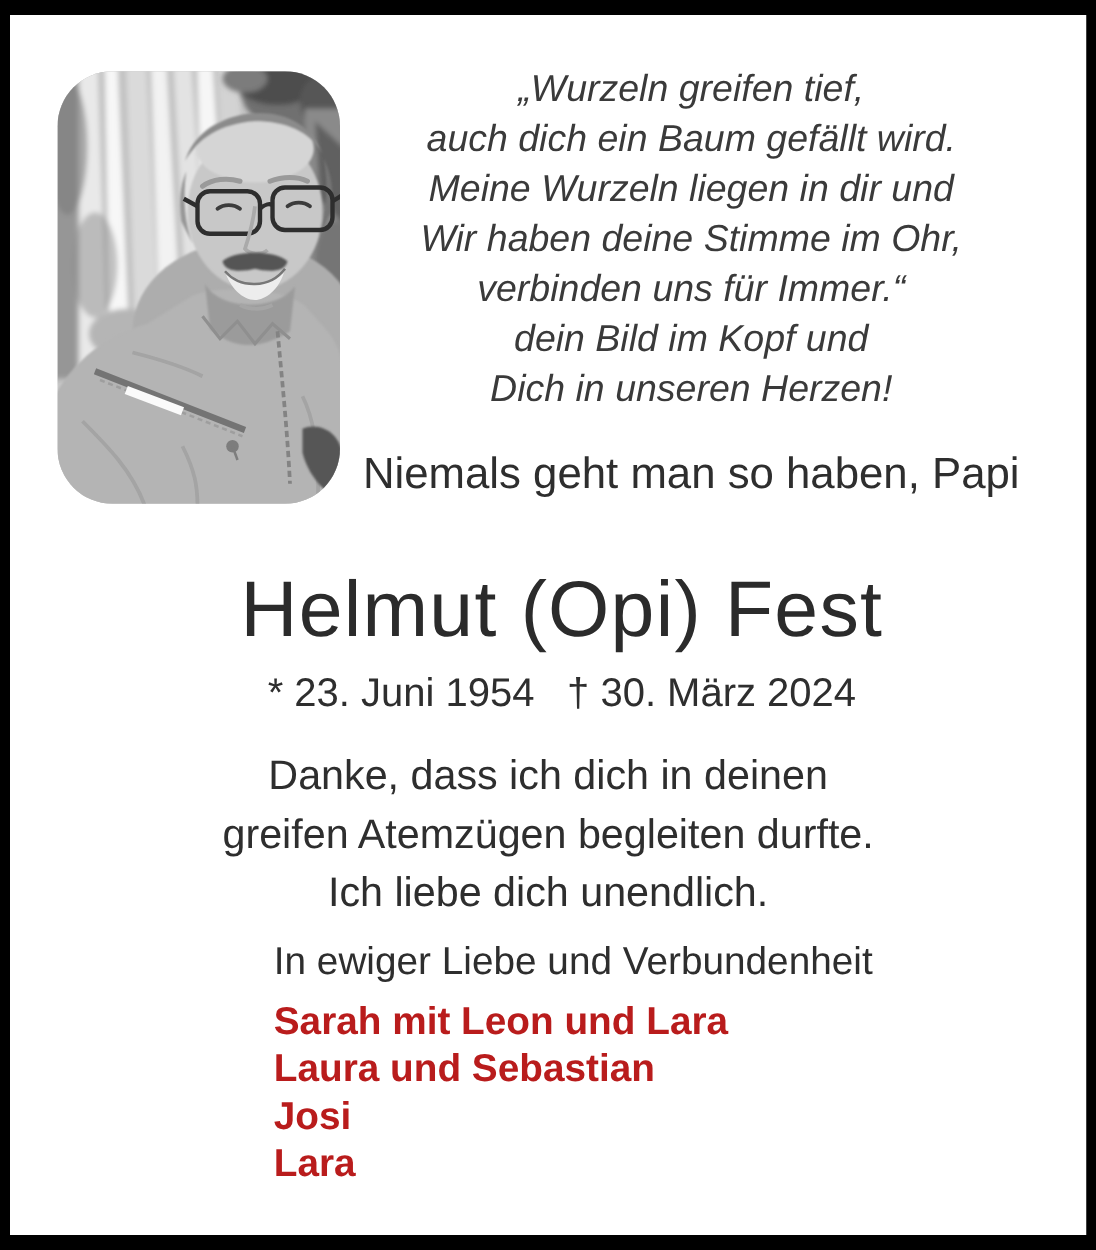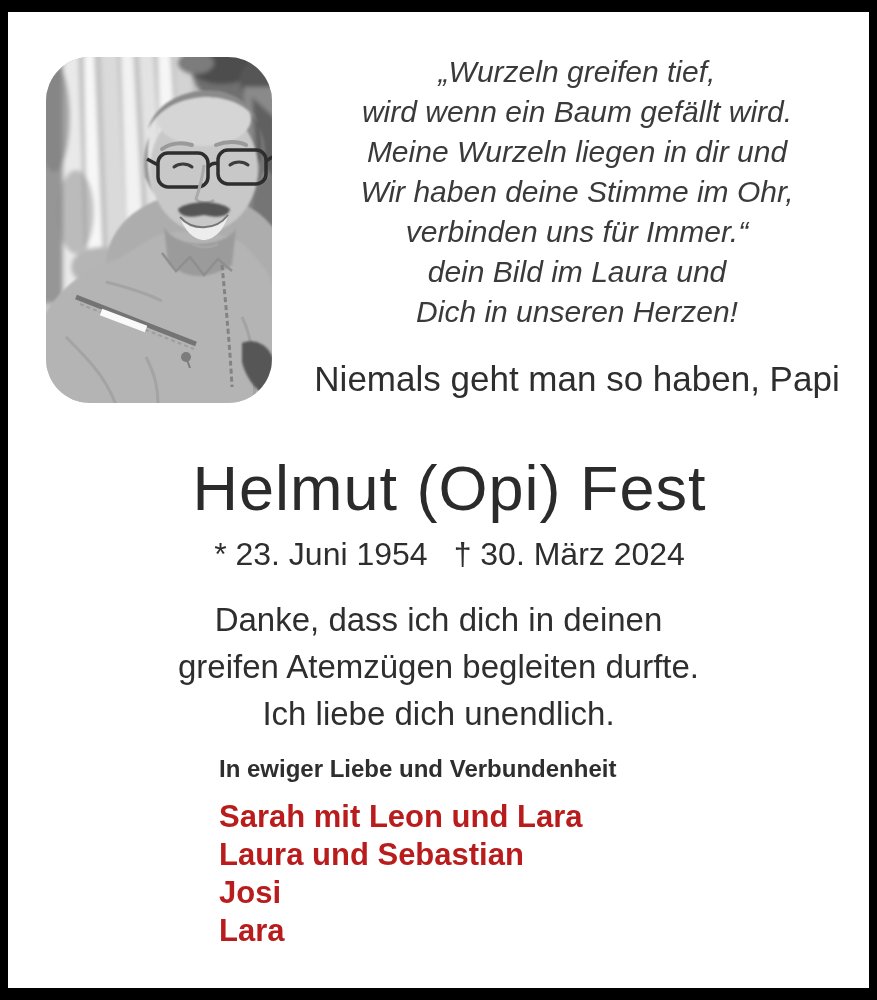--- a/index.html
+++ b/index.html
@@ -27,21 +27,21 @@
     left:38px; top:45px;
     width:226px; height:346px;
     border-radius:44px;
     overflow:hidden;
     background:#cfcfcf;
   }
   .photo svg{display:block;width:100%;height:100%;}
   
   .quote-block{
     position:absolute;
-    left:304px; top:40px;
+    left:280px; top:40px;
     width:530px;
     text-align:center;
   }
   .quote-line{
     font-style:italic;
     font-weight:300;
     font-size:30px;
     line-height:40px;
     color:var(--text-light);
     white-space:nowrap;
@@ -91,23 +91,23 @@
     color:var(--text);
     white-space:nowrap;
   }
   
   .family-block{
     position:absolute;
     left:211px; top:740px;
     text-align:left;
   }
   .closing-line{
-    font-size:24px;
+    font-size:31px;
     line-height:34px;
-    font-weight:700;
+    font-weight:400;
     color:var(--text);
     white-space:nowrap;
   }
   .family-names{margin-top:12px;}
   .family-name{
     font-size:31px;
     line-height:38px;
     font-weight:700;
     color:#b91c1c;
     white-space:nowrap;
@@ -203,25 +203,25 @@
         <path d="M100,300 C110,320 112,332 112,348"></path>
         <path d="M196,260 C206,280 210,310 208,348"></path>
         <path d="M60,225 C80,230 100,236 116,244"></path>
       </g>
       <path d="M196,286 C210,280 228,290 228,310 L228,342 C214,340 200,322 196,305 Z" fill="#565656" filter="url(#b1)"></path>
     </svg>
   </div>
 
   <div class="quote-block">
     <div class="quote-line">„Wurzeln greifen tief,</div>
-    <div class="quote-line">wird wenn ein Baum gefällt wird.</div>
+    <div class="quote-line">auch dich ein Baum gefällt wird.</div>
     <div class="quote-line">Meine Wurzeln liegen in dir und</div>
     <div class="quote-line">Wir haben deine Stimme im Ohr,</div>
     <div class="quote-line">verbinden uns für Immer.“</div>
-    <div class="quote-line">dein Bild im Laura und</div>
+    <div class="quote-line">dein Bild im Kopf und</div>
     <div class="quote-line">Dich in unseren Herzen!</div>
     <div class="dedication">Niemals geht man so haben, Papi</div>
   </div>
 
   <div class="name-block">
     <div class="deceased-name">Helmut (Opi) Fest</div>
     <div class="dates-row">
       <span>* 23. Juni 1954</span>
       <span>† 30. März 2024</span>
     </div>

